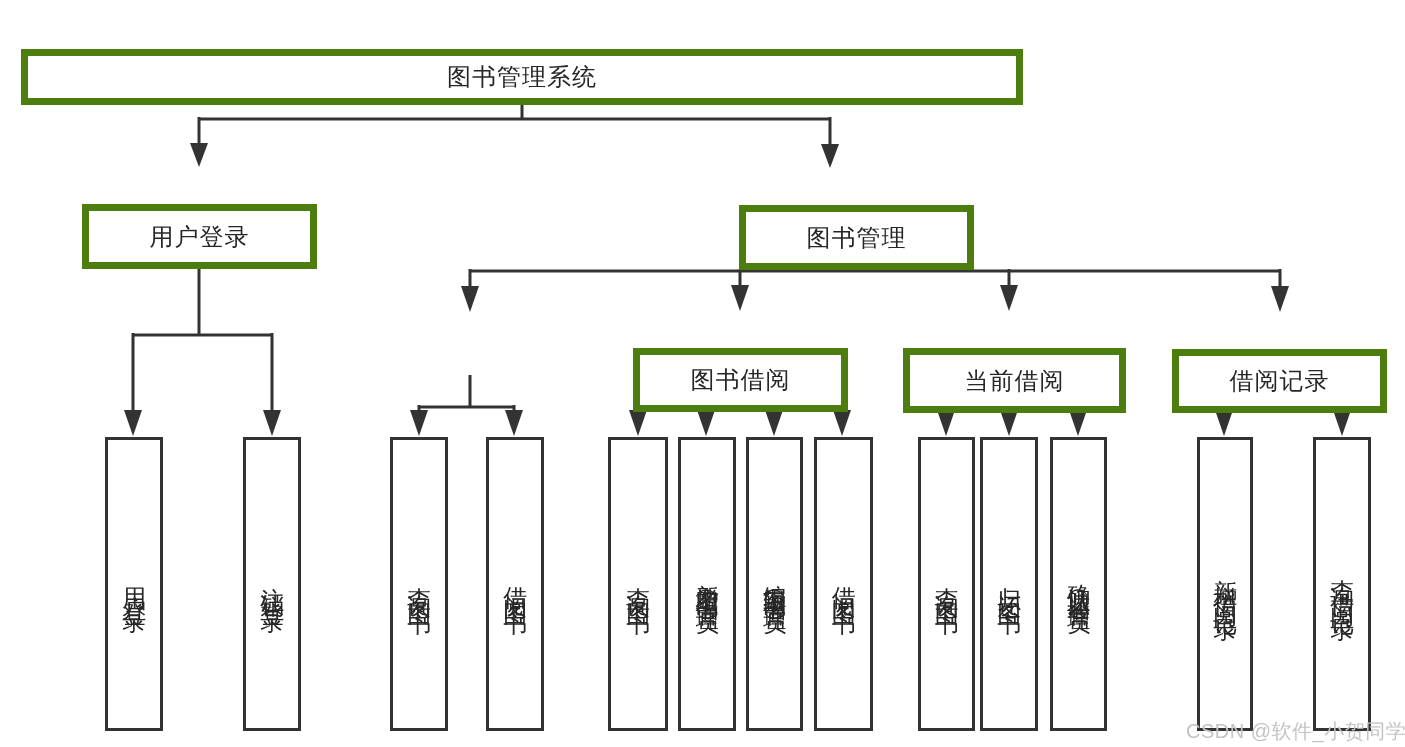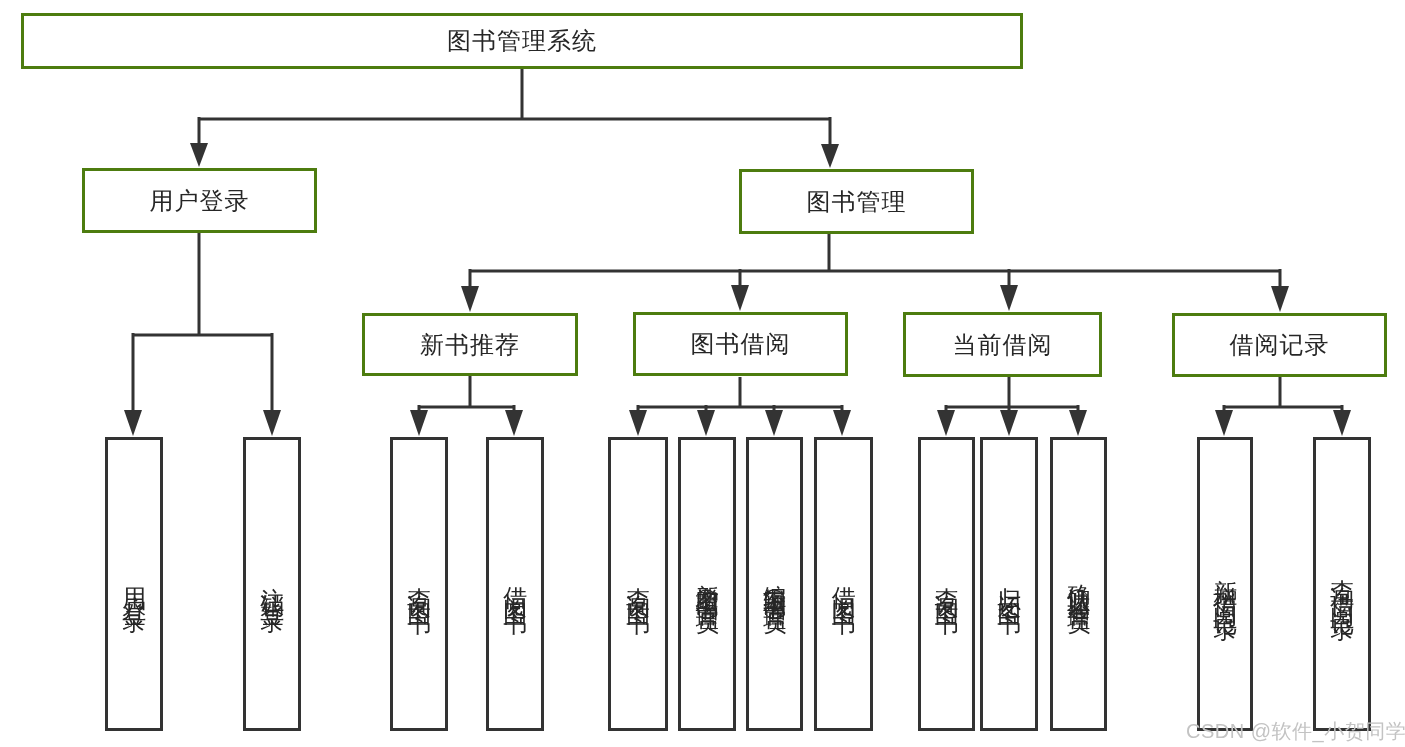--- a/index.html
+++ b/index.html
@@ -4,23 +4,23 @@
 <style>
   html,body{margin:0;padding:0;background:#ffffff;}
   .canvas{
     position:relative;width:1405px;height:747px;background:#ffffff;overflow:hidden;
     font-family:"Liberation Sans","DejaVu Sans",sans-serif;color:#262626;
   }
   .connectors{position:absolute;left:0;top:0;width:1405px;height:747px;}
   .connectors path{stroke:#333333;stroke-width:3;fill:none;}
   .connectors polygon{fill:#333333;stroke:none;}
   .hbox{
-    position:absolute;box-sizing:border-box;border:3px solid #4d7c0f;background:#ffffff;
+    position:absolute;box-sizing:border-box;border:7px solid #4d7c0f;background:#ffffff;
     display:flex;align-items:center;justify-content:center;
-    font-size:24px;letter-spacing:1px;white-space:nowrap;
+    font-size:24px;letter-spacing:1px;white-space:nowrap;margin-top:36px;
   }
   .vbox{
     position:absolute;box-sizing:border-box;border:3px solid #333333;background:#ffffff;
     top:437px;height:294px;display:flex;align-items:center;justify-content:center;
   }
   .vbox span{
     writing-mode:vertical-rl;text-orientation:mixed;
     font-size:24px;line-height:1.1;letter-spacing:8px;
   }
   .vbox.ls-t span{letter-spacing:4px;font-size:23px;}
@@ -76,25 +76,24 @@
       <polygon points="1333,410 1351,410 1342,436"></polygon>
     </g>
   </svg>
 
   <div class="hbox" style="left:21px;top:13px;width:1002px;height:56px;">图书管理系统</div>
 
   <div class="hbox" style="left:82px;top:168px;width:235px;height:65px;">用户登录</div>
 
   <div class="hbox" style="left:739px;top:169px;width:235px;height:65px;">图书管理</div>
 
-  <div class="hbox" style="left:362px;top:313px;width:216px;height:63px;">新书推荐</div>
 
   <div class="hbox" style="left:633px;top:312px;width:215px;height:64px;">图书借阅</div>
 
-  <div class="hbox" style="left:903px;top:312px;width:199px;height:65px;">当前借阅</div>
+  <div class="hbox" style="left:903px;top:312px;width:223px;height:65px;">当前借阅</div>
 
   <div class="hbox" style="left:1172px;top:313px;width:215px;height:64px;">借阅记录</div>
 
   <div class="vbox" style="left:105px;width:58px;">
     <span>用户登录</span>
   </div>
   <div class="vbox" style="left:243px;width:58px;">
     <span>注销登录</span>
   </div>
 

